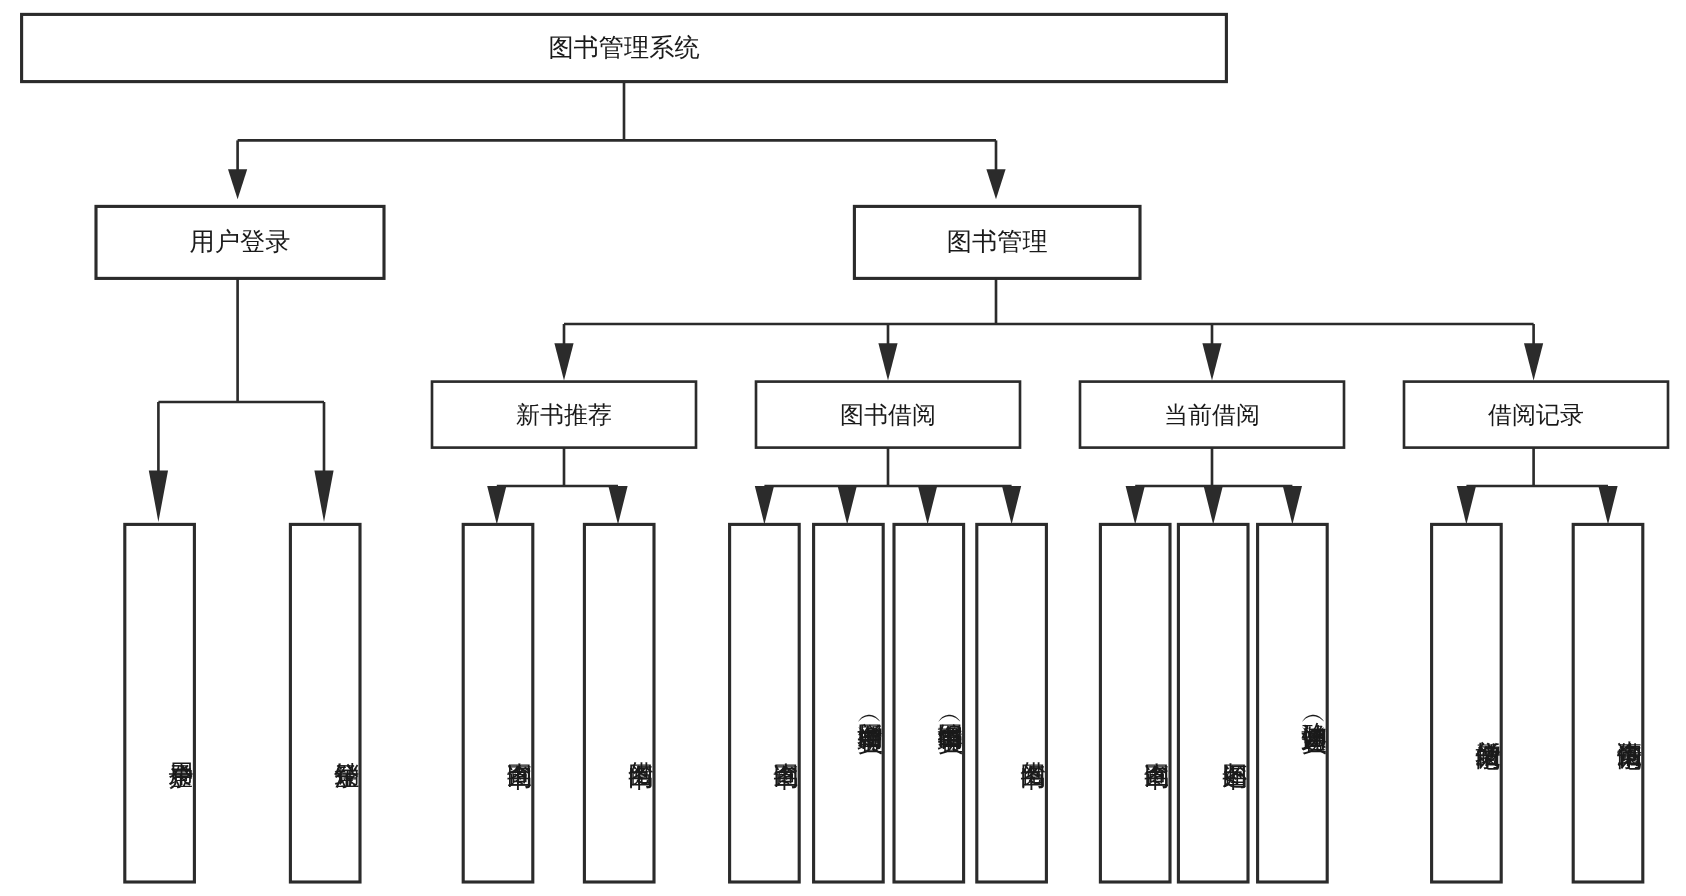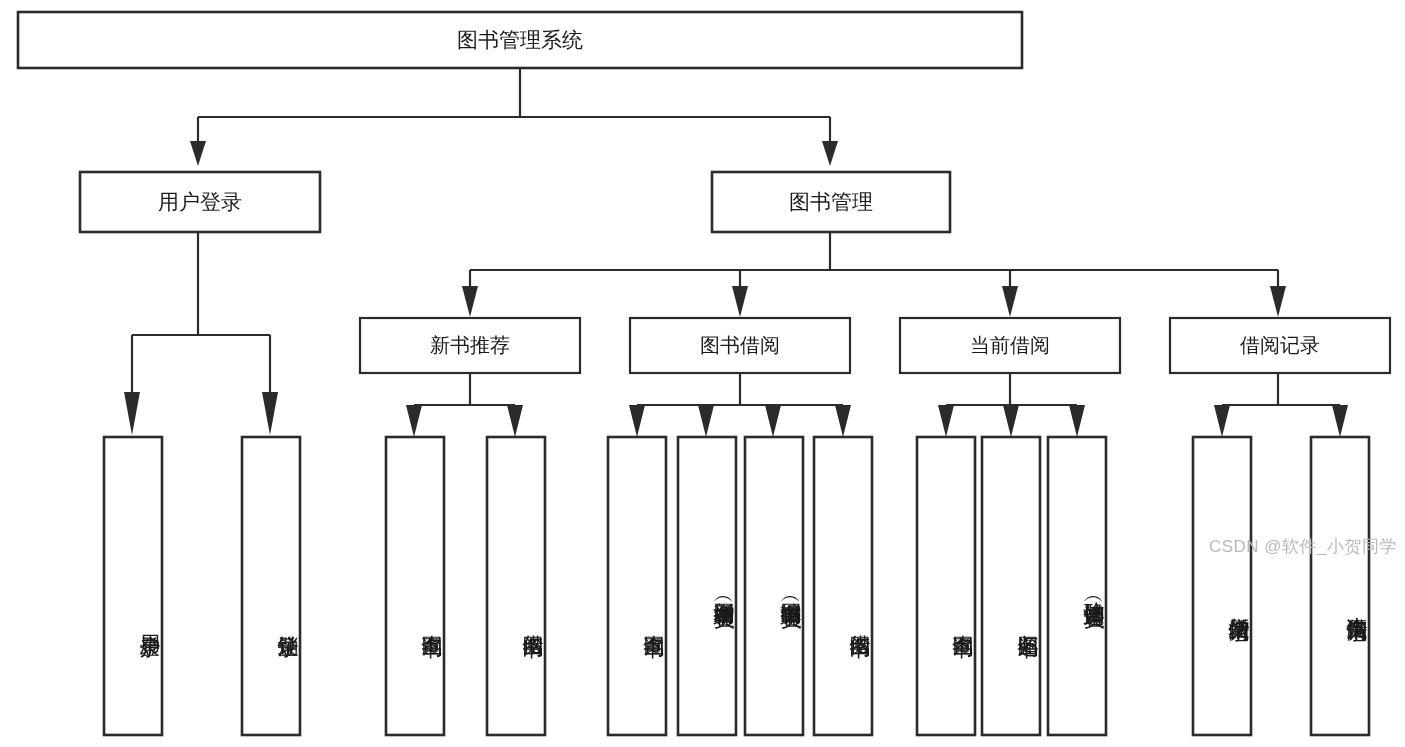--- a/index.html
+++ b/index.html
@@ -196,14 +196,13 @@
   <div class="leaf-label-wrap" style="left:745px;top:443px;width:58px;height:292px;">编辑图书（管理员）</div>
   <div class="leaf-label-wrap" style="left:814px;top:505px;width:58px;height:230px;">借阅图书</div>
 
   <div class="leaf-label-wrap" style="left:917px;top:505px;width:58px;height:230px;">查询图书</div>
   <div class="leaf-label-wrap" style="left:982px;top:505px;width:58px;height:230px;">归还图书</div>
   <div class="leaf-label-wrap" style="left:1048px;top:443px;width:58px;height:292px;">确认归还（管理员）</div>
 
   <div class="leaf-label-wrap" style="left:1193px;top:470px;width:58px;height:265px;">新增借阅记录</div>
   <div class="leaf-label-wrap" style="left:1311px;top:470px;width:58px;height:265px;">查询借阅记录</div>
 
-  <div class="watermark">CSDN @软件_小贺同学</div>
 </div>
 
 </body></html>

